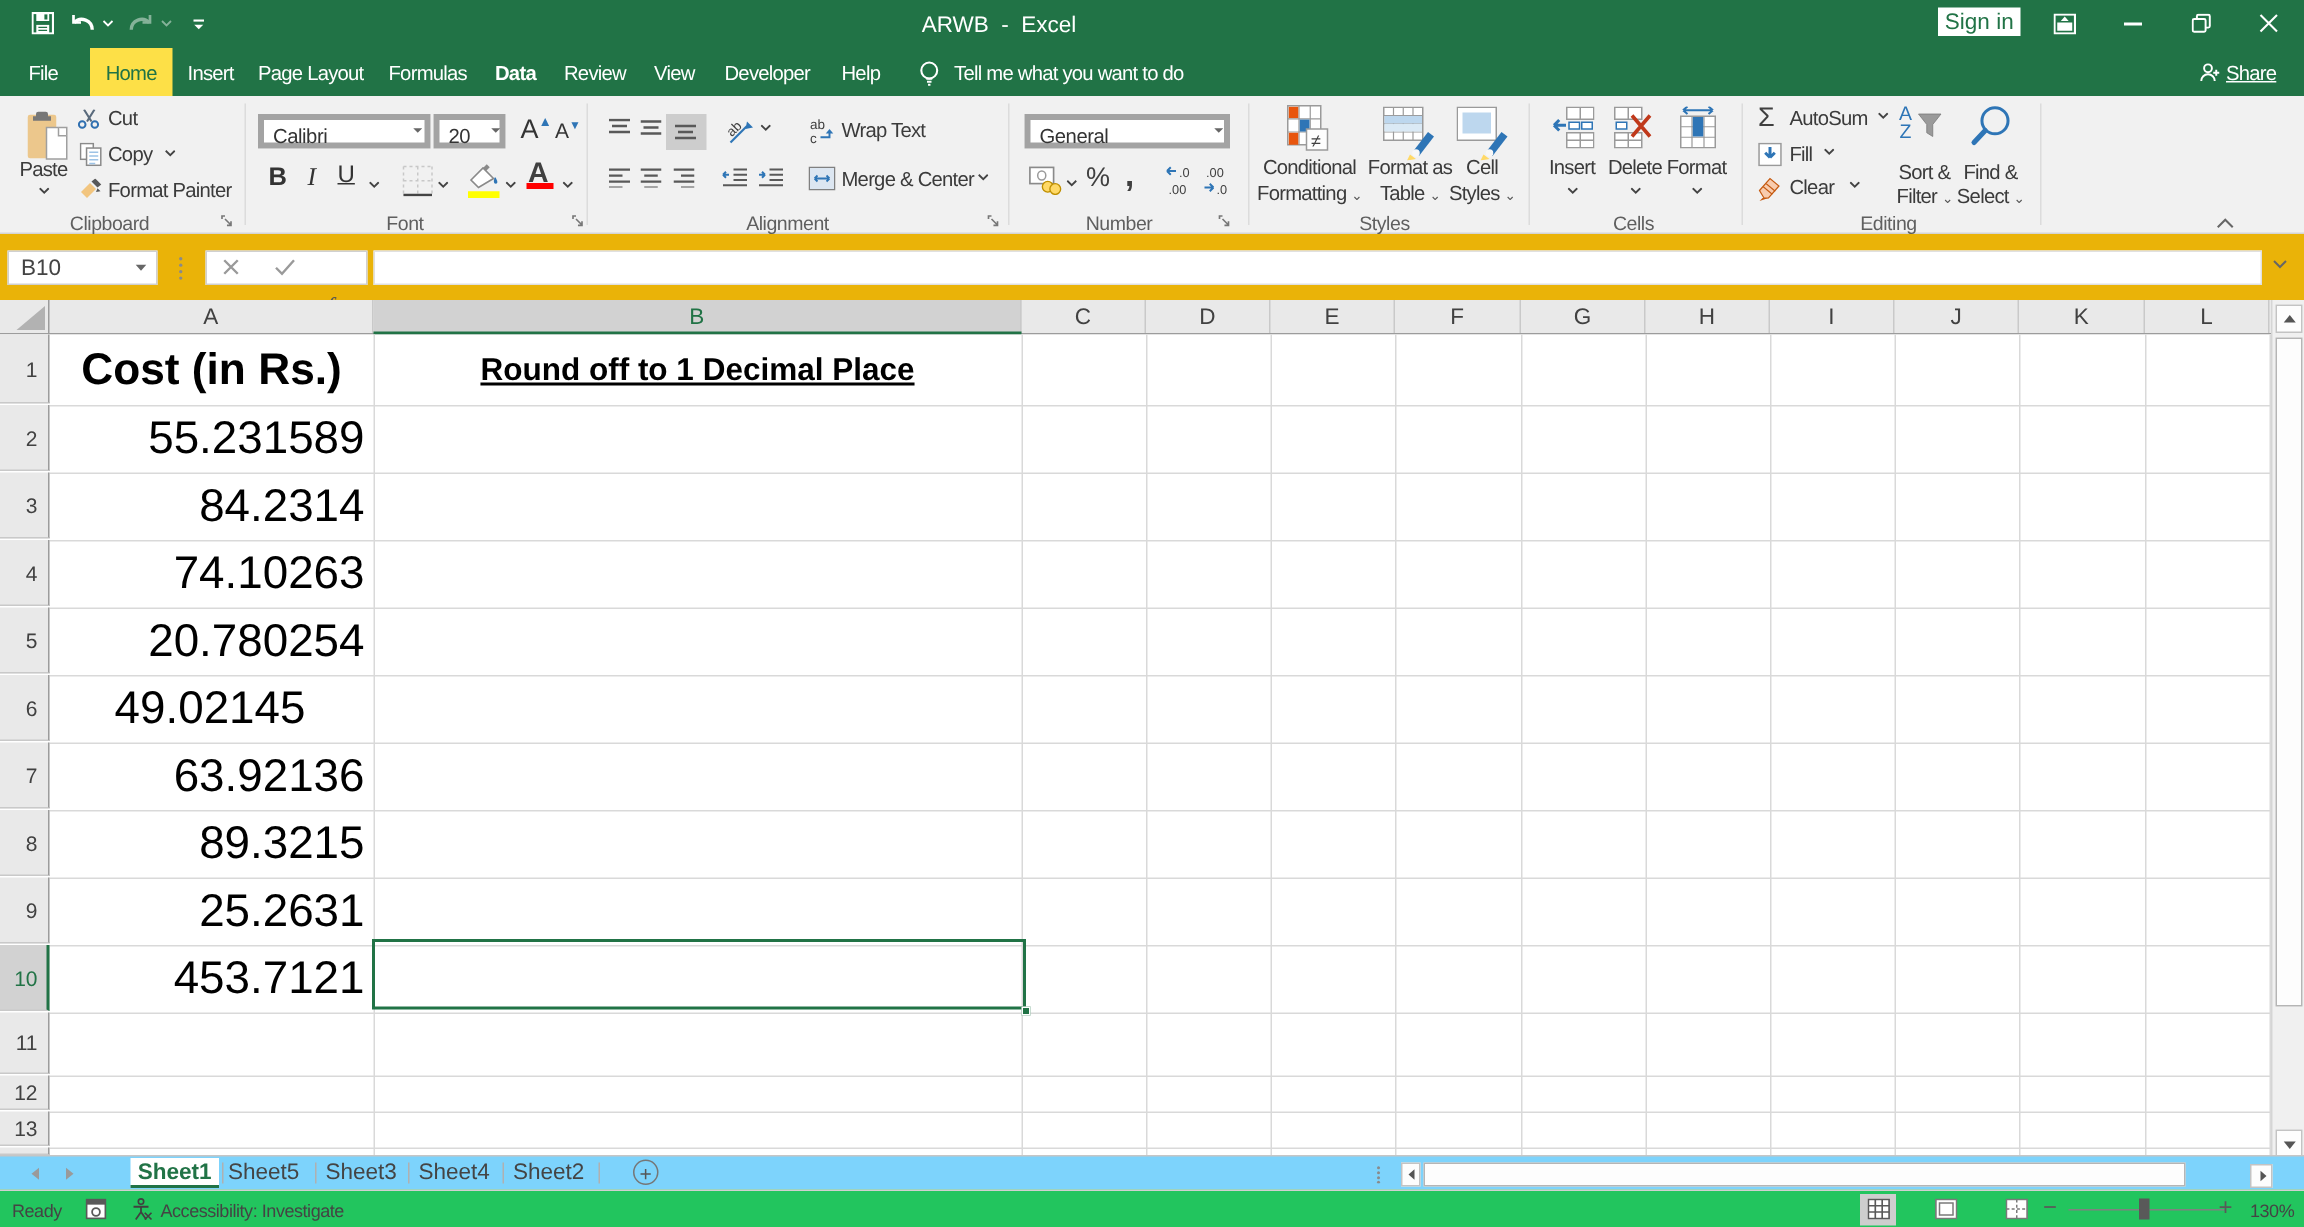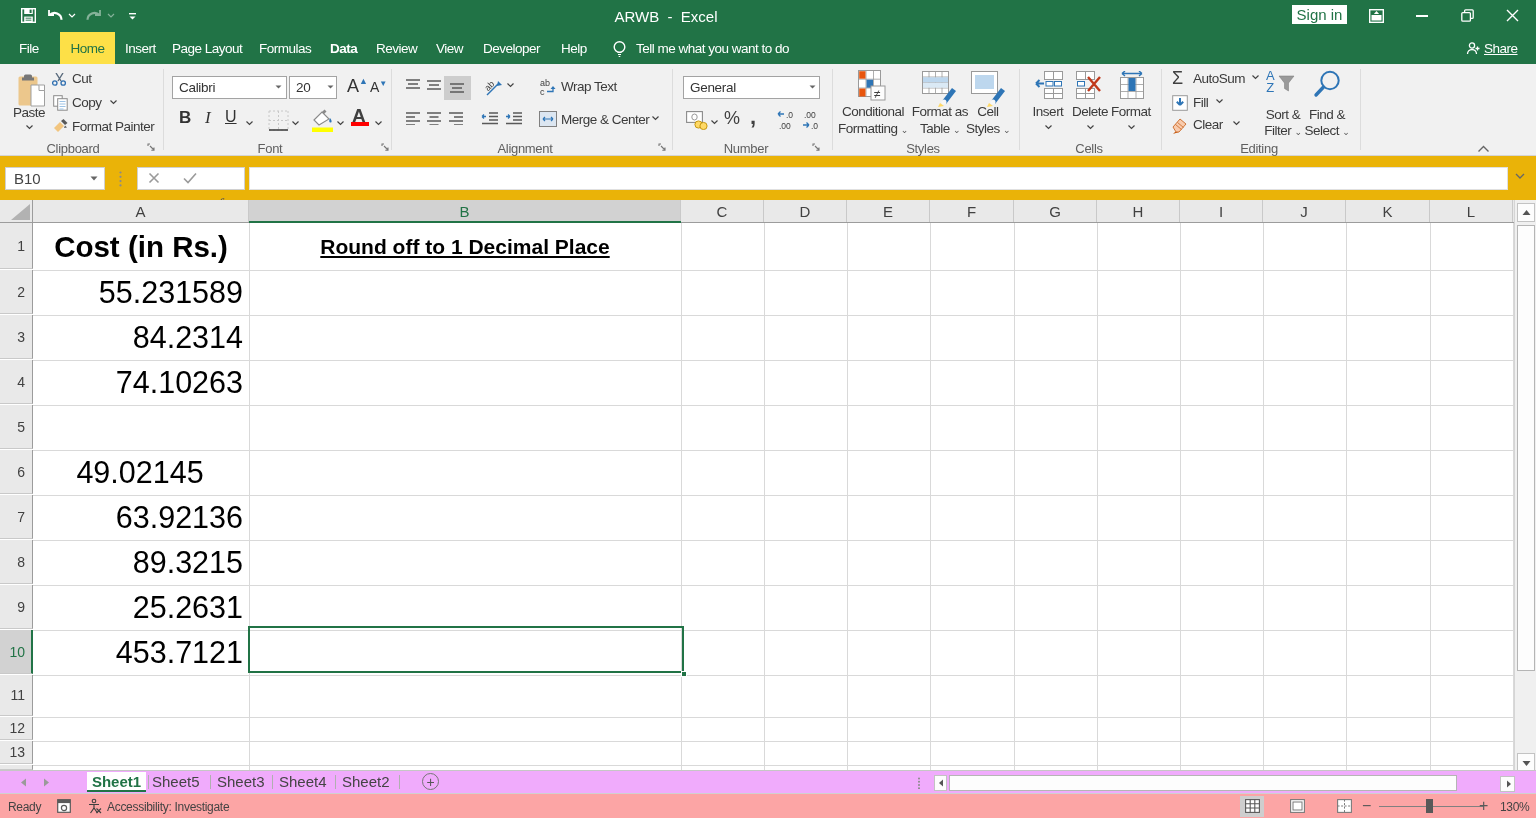--- a/index.html
+++ b/index.html
@@ -10,34 +10,34 @@
 #titlebar { position:absolute; left:0; top:0; width:1536px; height:32px; background:#217346; }
 #tabrow { position:absolute; left:0; top:32px; width:1536px; height:32px; background:#217346; }
 .mtab { position:absolute; top:0; height:32px; line-height:33px; color:#fff; font-size:13.5px; letter-spacing:-0.5px; white-space:nowrap; }
 #hometab { position:absolute; left:60px; top:0; width:55px; height:32px; background:#fde047; color:#217346; line-height:33px; font-size:13.5px; letter-spacing:-0.5px; text-align:center; }
 
 #ribbon { position:absolute; left:0; top:64px; width:1536px; height:92px; background:#f1f1f1; border-bottom:1px solid #d5d5d5; }
 .gsep { position:absolute; top:5px; width:1px; height:81px; background:#dcdcdc; }
 .glabel { position:absolute; top:77px; height:14px; font-size:13px; letter-spacing:-0.3px; color:#5f5f5f; text-align:center; }
 .rtxt { position:absolute; font-size:13.5px; letter-spacing:-0.5px; color:#3b3b3b; white-space:nowrap; }
 .chev { position:absolute; width:7px; height:5px; }
-.combo { position:absolute; background:#fff; border:1px solid #a3a3a3; font-size:13.5px; letter-spacing:-0.3px; color:#333; }
+.combo { position:absolute; background:#fff; border:4px solid #a3a3a3; font-size:13.5px; letter-spacing:-0.3px; color:#333; }
 
 #fbar { position:absolute; left:0; top:156px; width:1536px; height:44px; background:#eab308; }
 
 #colhdr { position:absolute; left:0; top:200px; width:1514px; height:23px; background:#e9e9e9; border-bottom:1px solid #9c9c9c; }
 .colcell { position:absolute; top:0; height:22px; font-size:15px; color:#414141; text-align:center; line-height:23px; border-right:1px solid #c9c9c9;}
 #grid { position:absolute; left:0; top:223px; width:1514px; height:547px; background:#fff; }
 .rowhdr { position:absolute; left:0; width:33px; background:#e9e9e9; border-right:1px solid #9c9c9c; border-bottom:1px solid #c9c9c9; font-size:14px; color:#414141; text-align:right; padding-right:7px; }
 .vline { position:absolute; top:0; width:1px; height:547px; background:#d9d9d9; }
 .hline { position:absolute; left:33px; width:1481px; height:1px; background:#d9d9d9; }
 .cell { position:absolute; white-space:nowrap; color:#000; }
 
-#tabbar { position:absolute; left:0; top:770px; width:1536px; height:23px; background:#f0abfc; border-top:1px solid #c6c6c6; }
-#statusbar { position:absolute; left:0; top:793px; width:1536px; height:25px; background:#fca5a5; border-top:1px solid #d0d0d0; font-size:12px; letter-spacing:-0.3px; color:#444;text-align:right; }
+#tabbar { position:absolute; left:0; top:770px; width:1536px; height:23px; background:#7dd3fc; border-top:1px solid #c6c6c6; }
+#statusbar { position:absolute; left:0; top:793px; width:1536px; height:25px; background:#22c55e; border-top:1px solid #d0d0d0; font-size:12px; letter-spacing:-0.3px; color:#444;text-align:right; }
 #vscroll { position:absolute; left:1514px; top:200px; width:22px; height:570px; background:#f0f0f0; border-left:1px solid #d5d5d5; }
 .sbtn { position:absolute; background:#fdfdfd; border:1px solid #c3c3c3; }
 </style>
 </head>
 <body>
 <div id="titlebar">
 
   <svg class="abs" style="left:21px;top:8px" width="15" height="15" viewBox="0 0 15 15">
     <rect x="0.7" y="0.7" width="13.6" height="13.6" fill="none" stroke="#fff" stroke-width="1.4"></rect>
     <rect x="3.2" y="0.8" width="8.6" height="5.2" fill="#fff"></rect>
@@ -469,20 +469,21 @@
   <div class="rowhdr" style="top:407px;height:44px;line-height:44px;background:#d2d2d2;color:#217346;border-right:2px solid #217346;padding-right:6px;">10</div>
   <div class="rowhdr" style="top:452px;height:41px;line-height:41px;">11</div>
   <div class="rowhdr" style="top:494px;height:23px;line-height:23px;">12</div>
   <div class="rowhdr" style="top:518px;height:23px;line-height:23px;">13</div>
   <div class="rowhdr" style="top:542px;height:5px;"></div>
   <div class="cell" style="left:33px;top:0;width:216px;height:47px;line-height:47px;text-align:center;font-weight:bold;font-size:29.5px;">Cost (in Rs.)</div>
   <div class="cell" style="left:249px;top:0;width:432px;height:47px;line-height:47px;text-align:center;font-weight:bold;font-size:21px;text-decoration:underline;">Round off to 1 Decimal Place</div>
   <div class="cell" style="left:33px;top:47px;width:210px;height:45px;line-height:45px;text-align:right;font-size:30.5px;">55.231589</div>
   <div class="cell" style="left:33px;top:92px;width:210px;height:45px;line-height:45px;text-align:right;font-size:30.5px;">84.2314</div>
   <div class="cell" style="left:33px;top:137px;width:210px;height:45px;line-height:45px;text-align:right;font-size:30.5px;">74.10263</div>
+  <div class="cell" style="left:33px;top:182px;width:210px;height:45px;line-height:45px;text-align:right;font-size:30.5px;">20.780254</div>
   <div class="cell" style="left:35px;top:227px;width:210px;height:45px;line-height:45px;text-align:center;font-size:30.5px;">49.02145</div>
   <div class="cell" style="left:33px;top:272px;width:210px;height:45px;line-height:45px;text-align:right;font-size:30.5px;">63.92136</div>
   <div class="cell" style="left:33px;top:317px;width:210px;height:45px;line-height:45px;text-align:right;font-size:30.5px;">89.3215</div>
   <div class="cell" style="left:33px;top:362px;width:210px;height:45px;line-height:45px;text-align:right;font-size:30.5px;">25.2631</div>
   <div class="cell" style="left:33px;top:407px;width:210px;height:45px;line-height:45px;text-align:right;font-size:30.5px;">453.7121</div>
   <div class="abs" style="left:248px;top:403px;width:436px;height:46.5px;border:2.2px solid #217346;"></div>
   <div class="abs" style="left:681px;top:448px;width:6px;height:6px;background:#217346;border:1px solid #fff;"></div>
 </div>
 <div id="vscroll">
   <div class="sbtn" style="left:2px;top:3px;width:18px;height:19px;"></div>

